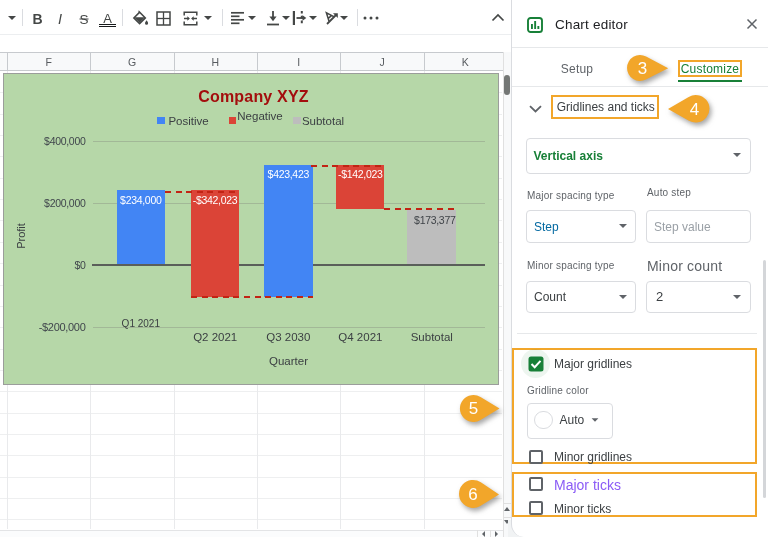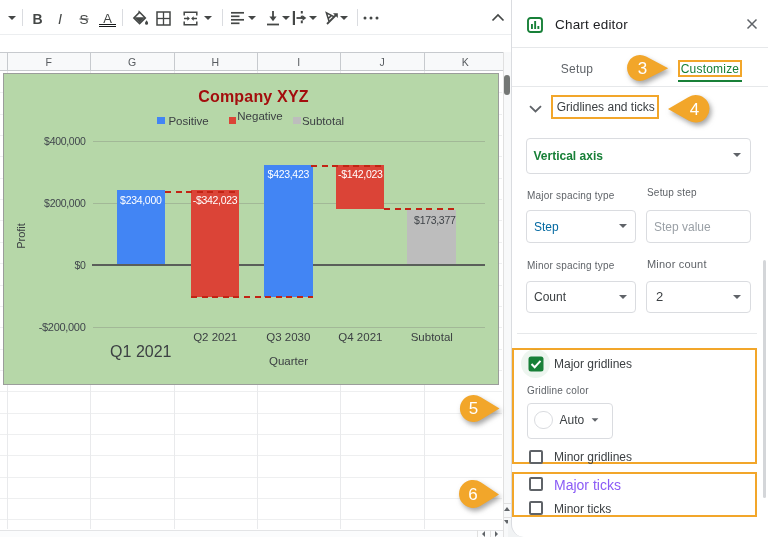--- a/index.html
+++ b/index.html
@@ -142,21 +142,21 @@
     <div class="abs" style="left:403.4px;top:136px;width:48.5px;height:54.5px;background:#bdbdbd"></div>
     <div class="abs" style="left:160.8px;top:117.0px;width:74.5px;height:2.5px;background:repeating-linear-gradient(90deg,#c22314 0 6px,transparent 6px 10.6px)"></div>
     <div class="abs" style="left:186.8px;top:222.3px;width:122px;height:2.5px;background:repeating-linear-gradient(90deg,#c22314 0 6px,transparent 6px 10.6px)"></div>
     <div class="abs" style="left:306.8px;top:91.1px;width:73.5px;height:2.5px;background:repeating-linear-gradient(90deg,#c22314 0 6px,transparent 6px 10.6px)"></div>
     <div class="abs" style="left:380.3px;top:134.3px;width:72.5px;height:2.5px;background:repeating-linear-gradient(90deg,#c22314 0 6px,transparent 6px 10.6px)"></div>
     <div class="lbl ctr" style="left:136.8px;top:126.2px;font-size:10.5px;letter-spacing:-.3px;color:#fff">$234,000</div>
     <div class="lbl ctr" style="left:211px;top:126.2px;font-size:10.5px;letter-spacing:-.3px;color:#fff">-$342,023</div>
     <div class="lbl ctr" style="left:284.3px;top:100.8px;font-size:10.5px;letter-spacing:-.3px;color:#fff">$423,423</div>
     <div class="lbl ctr" style="left:356.3px;top:100.8px;font-size:10.5px;letter-spacing:-.3px;color:#fff">-$142,023</div>
     <div class="lbl ctr" style="left:430.8px;top:146px;font-size:10.5px;letter-spacing:-.3px;color:#3f4348">$173,377</div>
-    <div class="lbl ctr" style="left:136.8px;top:278px;font-size:16px;color:#3c4043">Q1 2021</div>
+    <div class="lbl ctr" style="left:136.8px;top:249px;font-size:10px;color:#3c4043">Q1 2021</div>
     <div class="lbl ctr" style="left:211.2px;top:263.5px;font-size:11.5px;color:#3c4043">Q2 2021</div>
     <div class="lbl ctr" style="left:284.3px;top:263.5px;font-size:11.5px;color:#3c4043">Q3 2030</div>
     <div class="lbl ctr" style="left:356.4px;top:263.5px;font-size:11.5px;color:#3c4043">Q4 2021</div>
     <div class="lbl ctr" style="left:427.8px;top:263.5px;font-size:11.5px;color:#3c4043">Subtotal</div>
     <div class="lbl ctr" style="left:284.5px;top:287.4px;font-size:11.5px;color:#3c4043">Quarter</div>
   </div>
 <div class="abs" style="left:502.5px;top:51.6px;width:8.5px;height:485.4px;background:#f8f9fa;border-left:1px solid #e0e0e0"></div>
 <div class="abs" style="left:504px;top:75px;width:5.5px;height:20px;background:#747775;border-radius:3px"></div>
 <div class="abs" style="left:503.5px;top:507px;width:0;height:0;border-left:3.2px solid transparent;border-right:3.2px solid transparent;border-bottom:4px solid #616569"></div>
 <div class="abs" style="left:503.5px;top:519.5px;width:0;height:0;border-left:3.2px solid transparent;border-right:3.2px solid transparent;border-top:4px solid #616569"></div>
@@ -187,28 +187,28 @@
 <div class="abs" style="left:512px;top:85.5px;width:256px;height:1px;background:#e6e8ea"></div>
 <svg class="abs" style="left:529px;top:105px" width="13" height="8">
     <path d="M1,1.2 L6.5,6.5 L12,1.2" fill="none" stroke="#5f6368" stroke-width="1.8"></path>
   </svg>
 <div class="abs" style="left:551.3px;top:95.3px;width:108px;height:23.4px;border:2.5px solid #f2a62a"></div>
 <div class="lbl ctr" style="left:605.8px;top:107.3px;font-size:12px;color:#3c4043">Gridlines and ticks</div>
 <div class="sel" style="left:526px;top:138px;width:224.5px;height:35.5px"></div>
 <div class="lbl" style="left:533.5px;top:148.5px;font-size:12px;font-weight:bold;color:#188038">Vertical axis</div>
 <div class="car" style="left:733px;top:153px"></div>
 <div class="lbl" style="left:527px;top:189.5px;font-size:10px;color:#5f6368;letter-spacing:.2px">Major spacing type</div>
-<div class="lbl" style="left:647px;top:187px;font-size:10px;color:#5f6368;letter-spacing:.2px">Setup step</div>
+<div class="lbl" style="left:647px;top:187px;font-size:10px;color:#5f6368;letter-spacing:.2px">Auto step</div>
 <div class="sel" style="left:526px;top:210px;width:110px;height:32.5px"></div>
 <div class="lbl" style="left:534px;top:219.5px;font-size:12px;color:#0369a1">Step</div>
 <div class="car" style="left:619px;top:224px"></div>
 <div class="sel" style="left:646px;top:210px;width:104.5px;height:32.5px"></div>
 <div class="lbl" style="left:654px;top:219.5px;font-size:12px;color:#9aa0a6">Step value</div>
 <div class="lbl" style="left:527px;top:259.5px;font-size:10px;color:#5f6368;letter-spacing:.2px">Minor spacing type</div>
-<div class="lbl" style="left:647px;top:257.5px;font-size:11px;color:#5f6368;letter-spacing:.2px">Minor count</div>
+<div class="lbl" style="left:647px;top:257.5px;font-size:14px;color:#5f6368;letter-spacing:.2px">Minor count</div>
 <div class="sel" style="left:526px;top:280.5px;width:110px;height:32.5px"></div>
 <div class="lbl" style="left:534px;top:290px;font-size:12px;color:#3c4043">Count</div>
 <div class="car" style="left:619px;top:294.5px"></div>
 <div class="sel" style="left:646px;top:280.5px;width:104.5px;height:32.5px"></div>
 <div class="lbl" style="left:656px;top:289px;font-size:13px;color:#3c4043">2</div>
 <div class="car" style="left:733px;top:294.5px"></div>
 <div class="abs" style="left:517px;top:333px;width:240px;height:1px;background:#e6e8ea"></div>
 <div class="abs" style="left:511.5px;top:347.5px;width:245.5px;height:116.5px;border:2.5px solid #f2a62a"></div>
 <div class="abs" style="left:521px;top:349px;width:29px;height:29px;border-radius:50%;background:rgba(24,128,56,.08)"></div>
 <svg class="abs" style="left:527.5px;top:355.5px" width="16" height="16">

